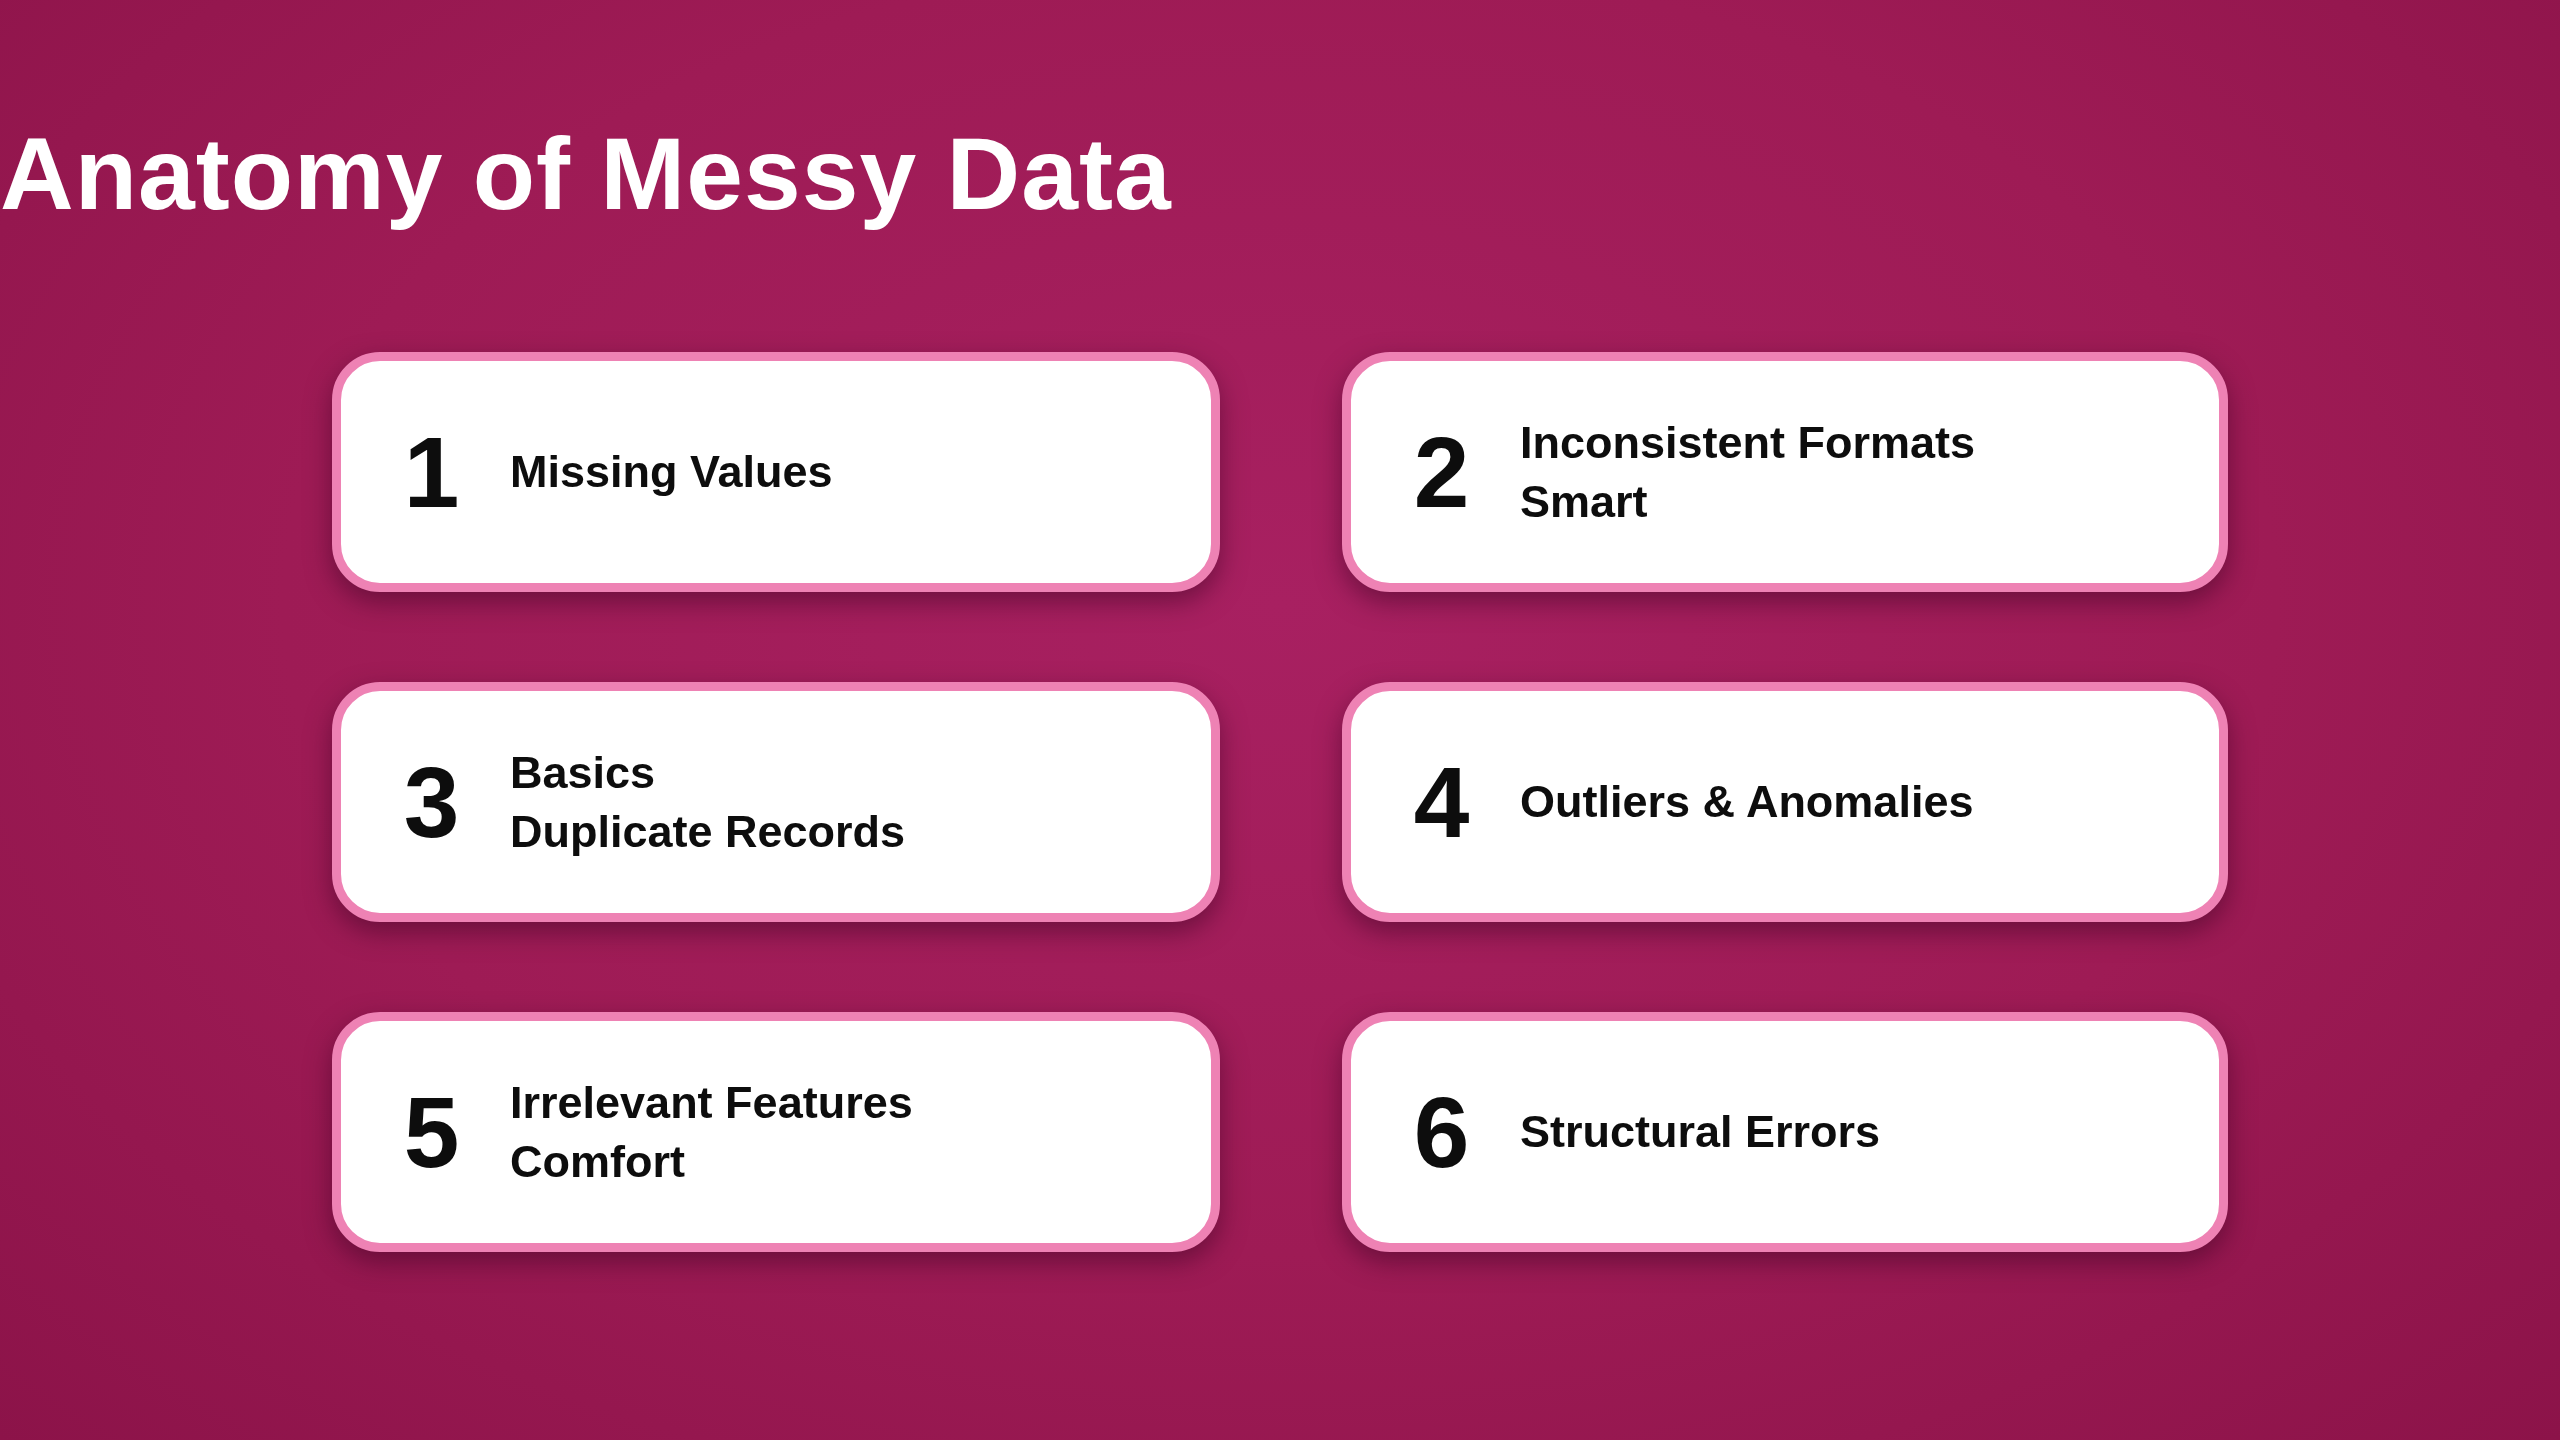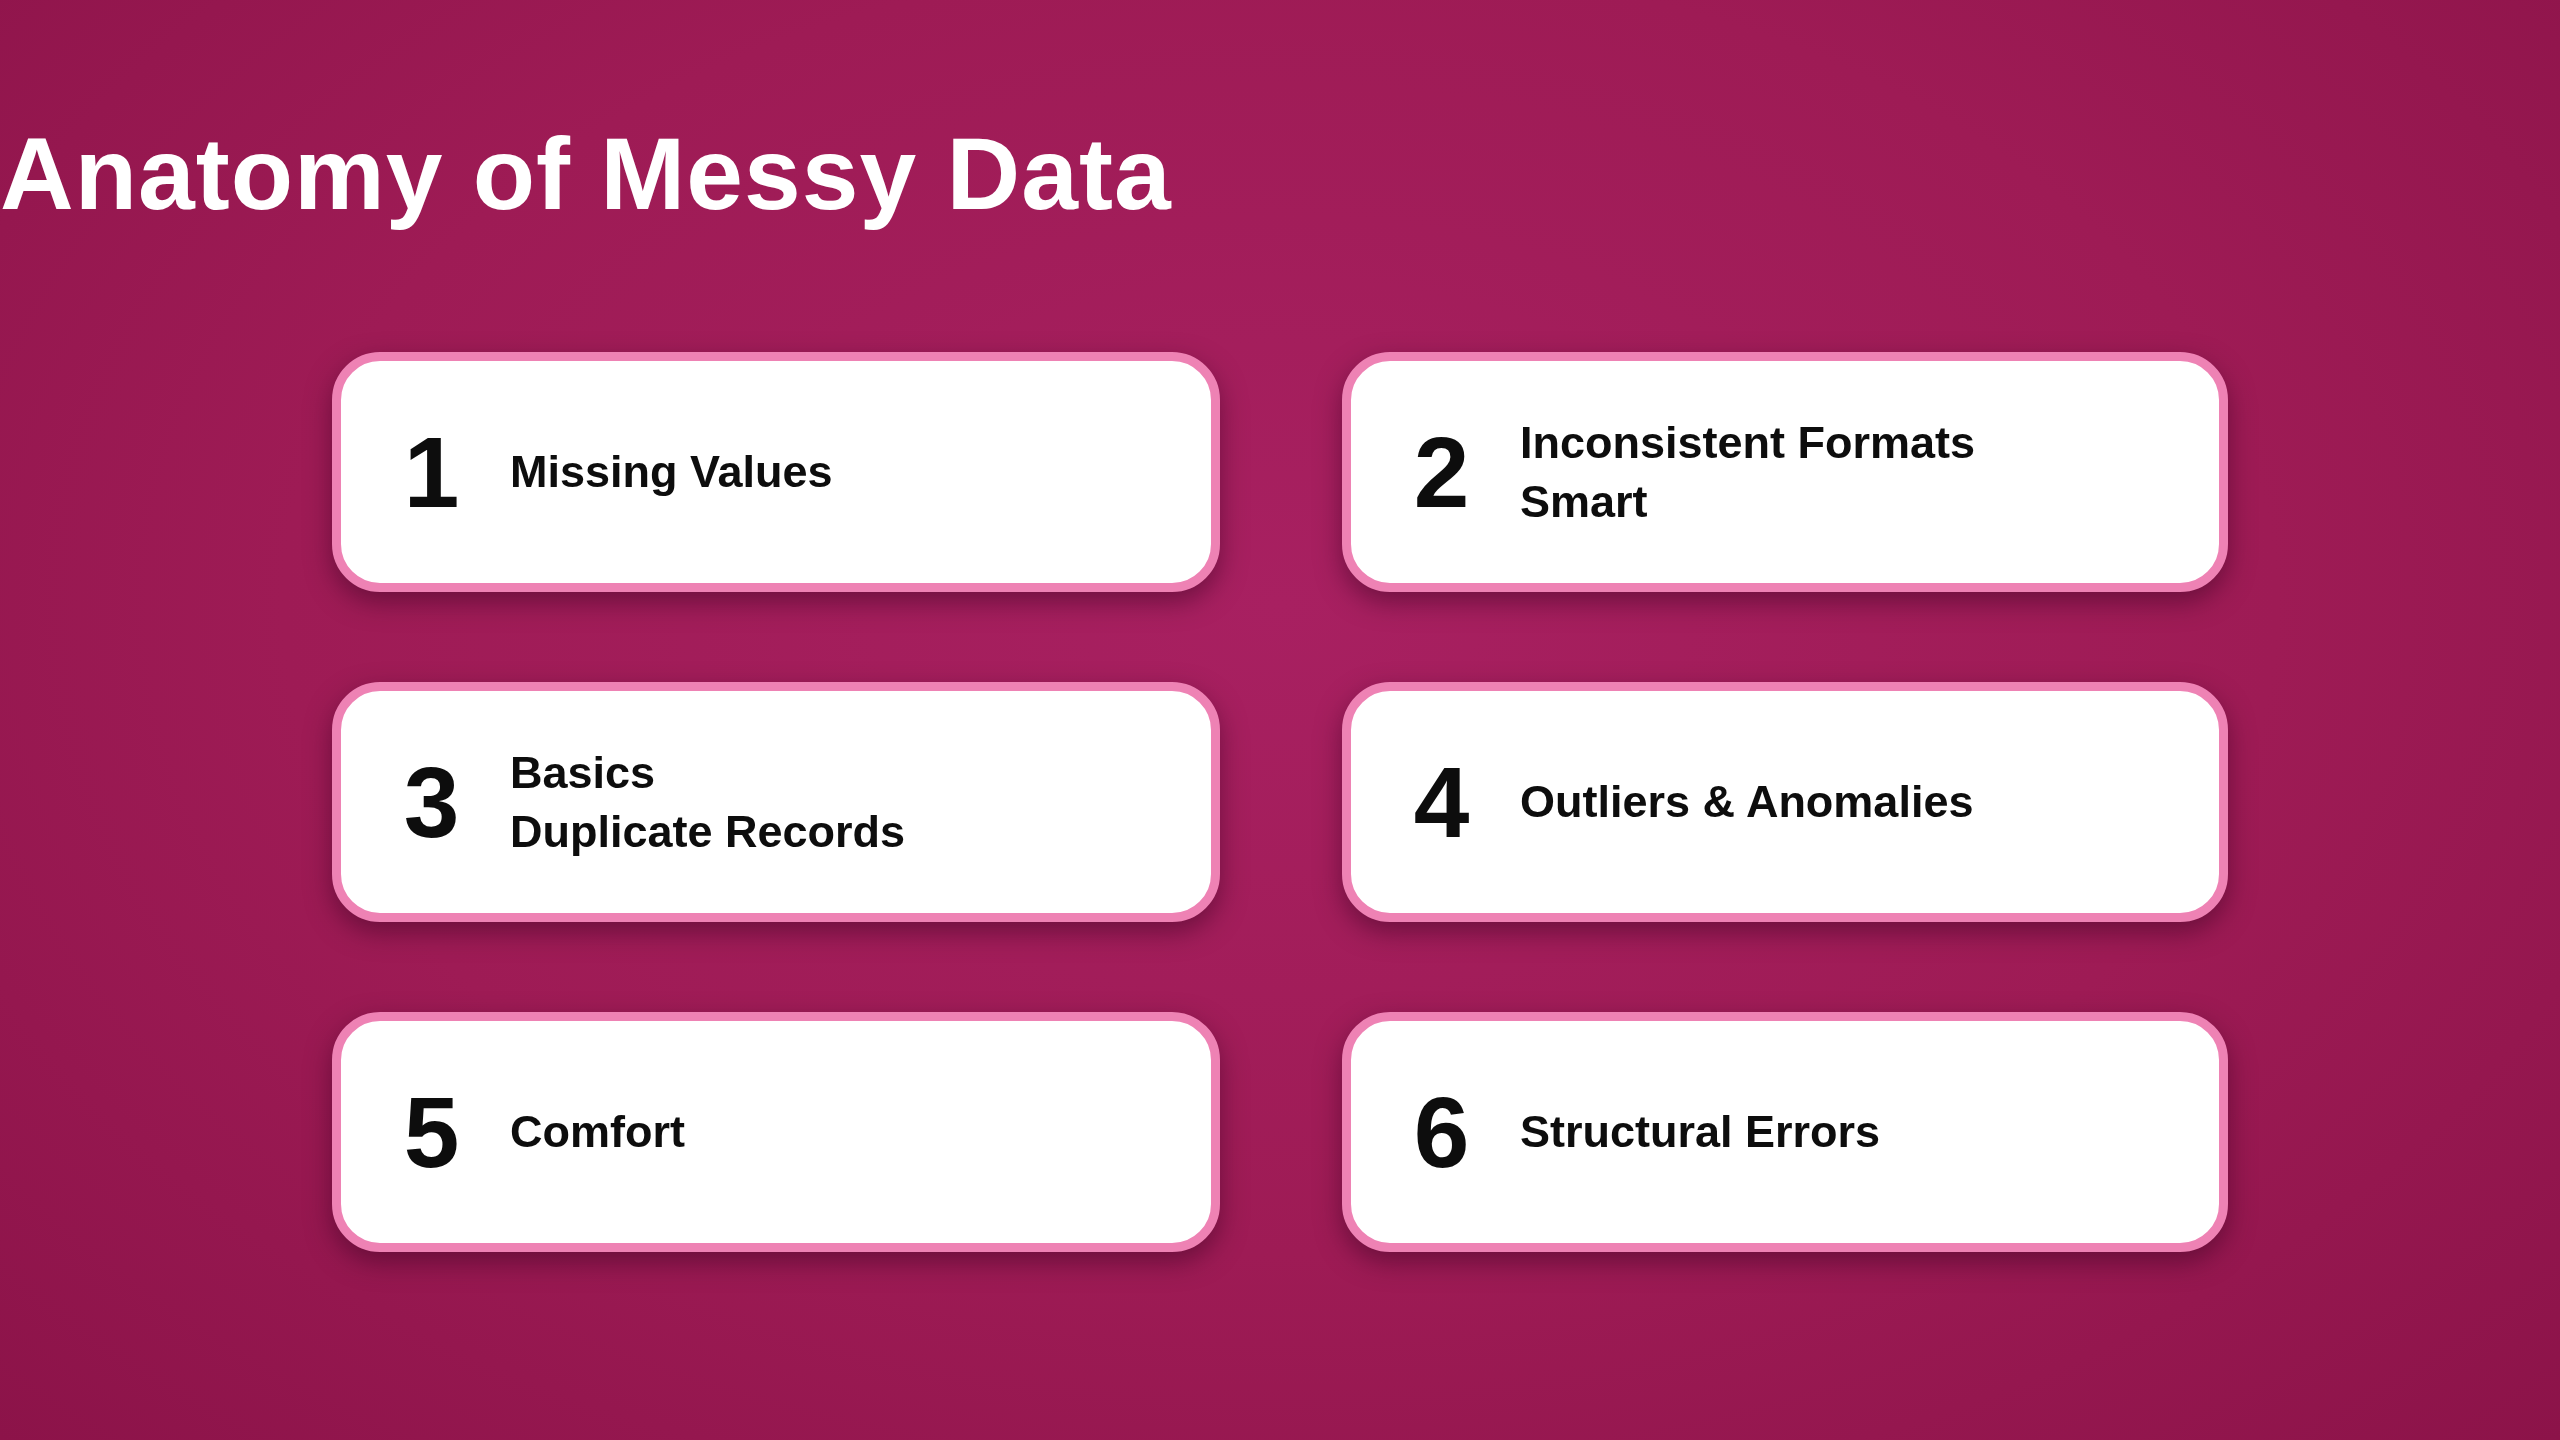--- a/index.html
+++ b/index.html
@@ -95,20 +95,21 @@
   <div class="card">
     <div class="num">4</div>
     <div class="label">
       <div>Outliers &amp; Anomalies</div>
     </div>
   </div>
 
   <div class="card">
     <div class="num">5</div>
     <div class="label">
+      <div>Irrelevant Features</div>
       <div>Comfort</div>
     </div>
   </div>
 
   <div class="card">
     <div class="num">6</div>
     <div class="label">
       <div>Structural Errors</div>
     </div>
   </div>

